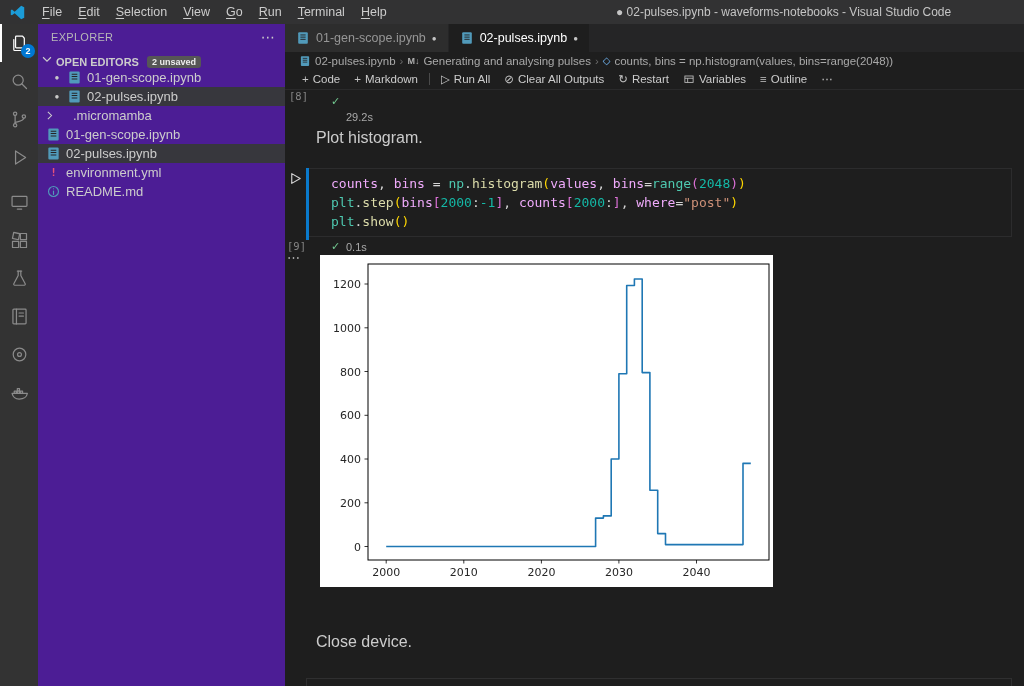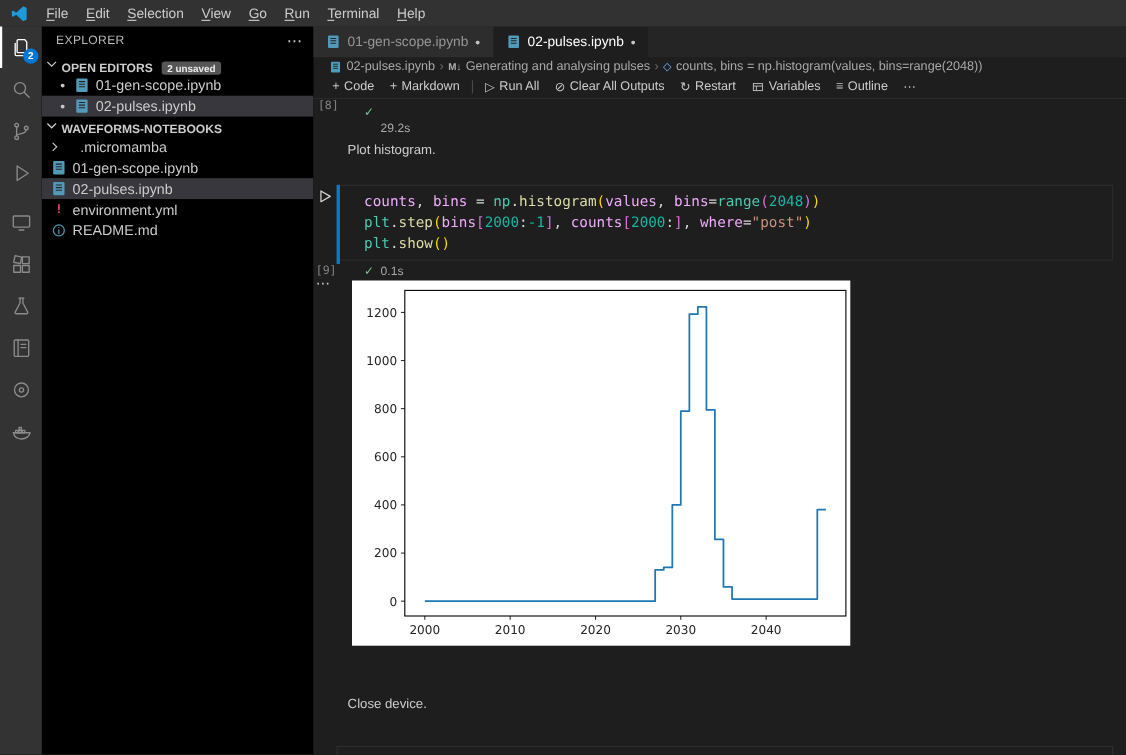--- a/index.html
+++ b/index.html
@@ -18,21 +18,21 @@
 
   
   .activitybar{width:38px;background:#333333;flex-shrink:0;display:flex;flex-direction:column}
   .ab-item{height:38px;display:flex;align-items:center;justify-content:center;color:#8b8b8b;position:relative;cursor:pointer}
   .ab-item.active{color:#ffffff;box-shadow:inset 2px 0 0 #ffffff}
   .ab-item.gap{margin-top:7px}
   .ab-item svg{width:21px;height:21px}
   .ab-badge{position:absolute;right:3px;bottom:4px;min-width:14px;height:14px;border-radius:7px;background:#0078d4;color:#fff;font-size:9px;font-weight:700;display:flex;align-items:center;justify-content:center}
 
   
-  .sidebar{width:247px;background:#000000;flex-shrink:0;font-size:13px;overflow:hidden}
+  .sidebar{width:247px;background:#4c1d95;flex-shrink:0;font-size:13px;overflow:hidden}
   .sb-title{height:26px;display:flex;align-items:center;padding:0 10px 0 13px;font-size:11px;color:#b8b8b8;letter-spacing:.3px}
   .sb-title .more{margin-left:auto;font-size:14px;color:#cccccc;cursor:pointer}
   .sect{height:18px;display:flex;align-items:flex-end;gap:2px;font-size:11px;font-weight:700;color:#cccccc;padding-left:2px;cursor:pointer;white-space:nowrap}
   .sect svg{width:14px;height:14px;flex-shrink:0}
   .badge-pill{margin-left:6px;background:#565656;color:#ececec;font-size:9px;font-weight:600;padding:1px 5px;border-radius:3px}
   .row{height:19px;display:flex;align-items:center;gap:5px;cursor:pointer;white-space:nowrap;color:#cccccc}
   .row.sel{background:#37373d}
   .row .dot{width:10px;text-align:center;font-size:8px;color:#c9c9c9;flex-shrink:0}
   .ficon{width:15px;height:15px;flex-shrink:0;display:flex;align-items:center;justify-content:center}
   .ficon svg{width:100%;height:100%}
@@ -64,21 +64,21 @@
 
   
   .nbcontent{position:relative;flex:1;overflow:hidden;background:#1e1e1e}
   .exec{font-family:"DejaVu Sans Mono",monospace;font-size:10.5px;color:#858585}
   .check{color:#73c991;font-size:11px}
   .time{font-size:11px;color:#a9a9a9}
   .prev-status{position:absolute;top:0;left:0;height:18px;width:220px}
   .prev-status .exec{position:absolute;left:4px;top:0}
   .prev-status .check{position:absolute;left:46px;top:5px}
   .prev-status .time{position:absolute;left:61px;top:21px}
-  .md-cell{position:absolute;left:31px;font-size:12px;color:#cccccc;cursor:text}
+  .md-cell{position:absolute;left:31px;font-size:16px;color:#cccccc;cursor:text}
   .md1{top:39px}.md2{top:543px}
 
   .code-cell{position:absolute;top:78px;left:21px;right:12px}
   .run-btn{position:absolute;left:-18px;top:3px;width:15px;height:15px;cursor:pointer}
   .focus-bar{position:absolute;left:0;top:0;width:2.5px;height:72px;background:#0a7acc;z-index:2}
   .code-area{position:relative;border:1px solid #2c2c2d;background:#1e1e1e;padding:5px 8px 5px 24px;font-family:"DejaVu Sans Mono",monospace;font-size:13px;line-height:19px;color:#d4d4d4;cursor:text}
   .cl{height:19px;white-space:pre}
   .t-v{color:#f0abfc}.t-p{color:#d4d4d4}.t-m{color:#4ec9b0}.t-f{color:#dcdcaa}
   .t-n{color:#14b8a6}.t-s{color:#ce9178}.t-b1{color:#ffd700}.t-b2{color:#da70d6}
   .cell-status{position:relative;height:18px}
@@ -103,20 +103,21 @@
   <div class="menubar" id="menubar">
       <div class="menu-item"><u>F</u>ile</div>
       <div class="menu-item"><u>E</u>dit</div>
       <div class="menu-item"><u>S</u>election</div>
       <div class="menu-item"><u>V</u>iew</div>
       <div class="menu-item"><u>G</u>o</div>
       <div class="menu-item"><u>R</u>un</div>
       <div class="menu-item"><u>T</u>erminal</div>
       <div class="menu-item"><u>H</u>elp</div>
     </div>
+  <div class="window-title">● 02-pulses.ipynb - waveforms-notebooks - Visual Studio Code</div>
 </div>
 
 <div class="main">
   <div class="activitybar" id="activitybar">
       <div class="ab-item active">
         <svg viewBox="0 0 24 24" fill="none" stroke="currentColor" stroke-width="1.4" stroke-linecap="round" stroke-linejoin="round">
           <path d="M15.5 3.5H8.5a1 1 0 0 0-1 1V16a1 1 0 0 0 1 1h8a1 1 0 0 0 1-1V6z"></path>
           <path d="M5.5 7.5V19a1 1 0 0 0 1 1H14"></path>
         </svg>
         <div class="ab-badge">2</div>
@@ -209,26 +210,20 @@
           <span class="dot">●</span>
           <span class="ficon">
             <svg viewBox="0 0 16 16">
               <rect x="2.5" y="1.5" width="11" height="13" rx="1.2" fill="#519aba"></rect>
               <path d="M5 4.5h6M5 7h6M5 9.5h6" stroke="#252526" stroke-width="1.1" fill="none"></path>
             </svg>
           </span>
           <span class="label">02-pulses.ipynb</span>
         </div>
       </div>
-    <div class="sect">
-      <span class="chev" id="ws-chev"><svg viewBox="0 0 16 16" fill="none" stroke="currentColor" stroke-width="1.3">
-            <path d="M3.5 6L8 10.5 12.5 6"></path>
-          </svg></span>
-      <span>WAVEFORMS-NOTEBOOKS</span>
-    </div>
     <div class="tree" id="file-tree">
         <div class="row folder">
           <span class="ficon">
             <svg viewBox="0 0 16 16" fill="none" stroke="currentColor" stroke-width="1.3">
               <path d="M6 3.5L10.5 8 6 12.5"></path>
             </svg>
           </span>
           <span class="label">.micromamba</span>
         </div>
         <div class="row">

